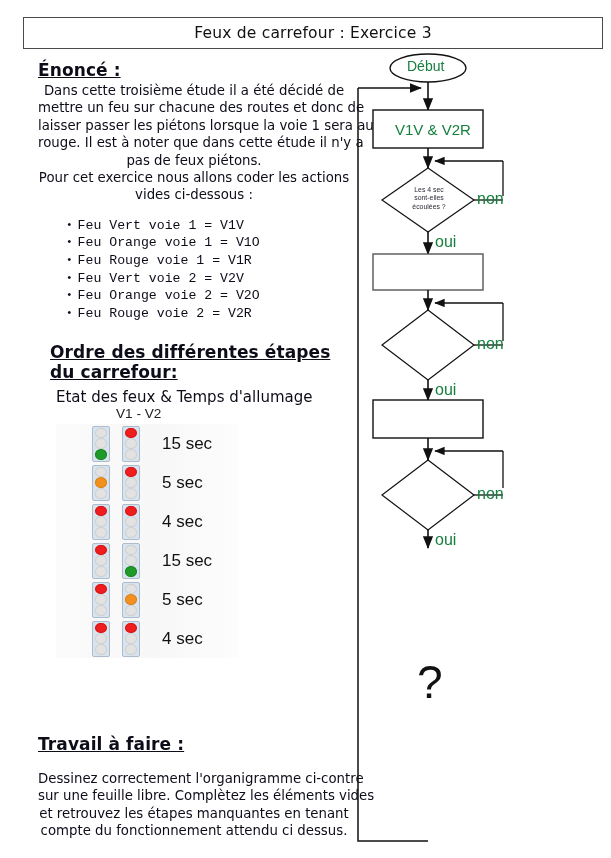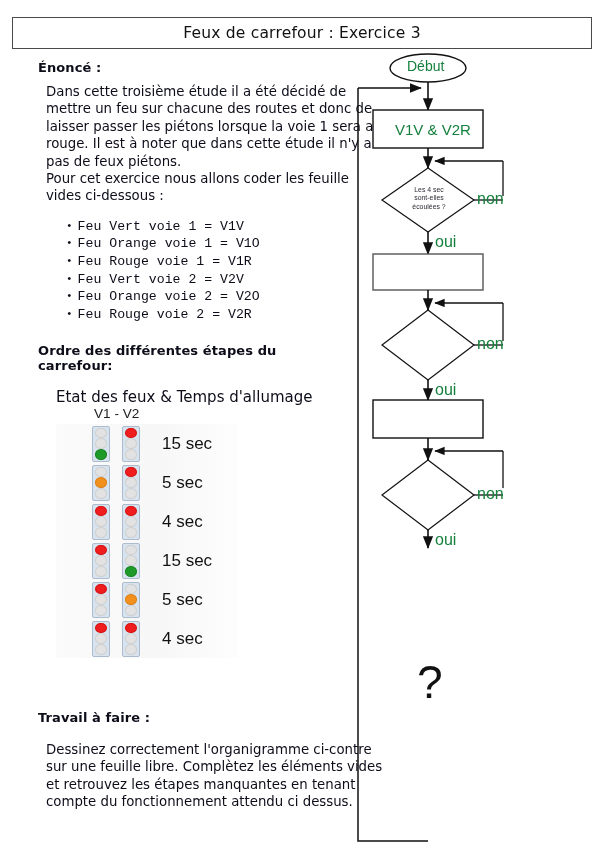--- a/index.html
+++ b/index.html
@@ -4,45 +4,45 @@
 <style>
   html,body{margin:0;padding:0;background:#ffffff;}
   body{
     width:611px;height:858px;position:relative;overflow:hidden;
     font-family:"DejaVu Sans","Liberation Sans",sans-serif;
     color:#0d0d1a;
   }
 
   
   #title-frame{
-    position:absolute;left:12px;top:17px;width:578px;height:30px;
+    position:absolute;left:23px;top:17px;width:578px;height:30px;
     border:1px solid #4a4a4a;background:#fff;
     display:flex;align-items:center;justify-content:center;
   }
   #title-frame .t{font-size:15.5px;letter-spacing:.2px;color:#111;}
 
   
   #left-col{position:absolute;left:38px;top:60px;width:312px;}
   .h-underline{
-    font-weight:bold;font-size:13px;
+    font-weight:bold;font-size:17px;text-decoration:underline;
     margin:0 0 2px 0;letter-spacing:.1px;
   }
-  .para{font-size:13.3px;line-height:17.4px;margin:8px;}
+  .para{font-size:13.3px;line-height:17.4px;margin:0;text-align:center;}
   .para div{white-space:nowrap;}
 
   #bullets{margin:13px 0 0 28px;font-family:Liberation Mono, monospace;}
   #bullets .bl{font-size:13.2px;line-height:17.6px;white-space:nowrap;}
   #bullets .bl::before{content:"\2022";margin-right:5px;font-size:11px;vertical-align:1px;}
 
-  #ordre{margin-top:20px;}
+  #ordre{margin-top:20px;margin-left:12px;}
 
   
   #lights-block{position:absolute;left:56px;top:388px;width:240px;}
   #lights-caption{font-size:15px;white-space:nowrap;}
-  #v1v2-label{font-size:13.6px;margin-left:38px;color:#222;font-family:"Liberation Sans",sans-serif;}
+  #v1v2-label{font-size:13.6px;margin-left:60px;color:#222;font-family:"Liberation Sans",sans-serif;}
 
   #lights-panel{
     position:relative;margin-top:3px;width:182px;
     background:linear-gradient(90deg,#fbfbfb 0%,#f7f7f7 55%,#fdfdfd 100%);
   }
   .light-row{display:flex;align-items:center;height:39px;}
   .sig{
     width:18px;height:36px;margin-right:12px;margin-left:0;
     border:1px solid #adbccc;border-radius:2px;
     background:#d7e3ee;
@@ -54,21 +54,21 @@
   .lamp{width:12px;height:11px;border-radius:50%;background:#e2e2e2;border:1px solid #cfcfcf;box-sizing:border-box;}
   .lamp.red{background:#ef1d1d;border-color:#d41414;}
   .lamp.orange{background:#f2901e;border-color:#dd7f11;}
   .lamp.green{background:#1e9a28;border-color:#14821d;}
   .secs{
     font-family:"Liberation Sans",sans-serif;font-size:17px;color:#111;
     margin-left:10px;white-space:nowrap;
   }
 
   
-  #travail{position:absolute;left:38px;top:710px;width:312px;}
+  #travail{position:absolute;left:38px;top:734px;width:312px;}
   #travail .para{margin-top:16px;}
 
   
   #flow{position:absolute;left:355px;top:48px;width:256px;height:800px;}
   #flow svg{display:block;}
   .fc-label{
     position:absolute;font-family:"Liberation Sans",sans-serif;
     color:#15803d;white-space:nowrap;
   }
   .fc-box-text{font-size:15px;}
@@ -90,21 +90,21 @@
 <div id="left-col">
 
   <div class="h-underline">Énoncé :</div>
 
   <div class="para">
     <div>Dans cette troisième étude il a été décidé de</div>
     <div>mettre un feu sur chacune des routes et donc de</div>
     <div>laisser passer les piétons lorsque la voie 1 sera au</div>
     <div>rouge. Il est à noter que dans cette étude il n'y a</div>
     <div>pas de feux piétons.</div>
-    <div>Pour cet exercice nous allons coder les feuille</div>
+    <div>Pour cet exercice nous allons coder les actions</div>
     <div>vides ci-dessous :</div>
   </div>
 
   <div id="bullets">
     <div class="bl">Feu Vert voie 1 = V1V</div>
     <div class="bl">Feu Orange voie 1 = V1O</div>
     <div class="bl">Feu Rouge voie 1 = V1R</div>
     <div class="bl">Feu Vert voie 2 = V2V</div>
     <div class="bl">Feu Orange voie 2 = V2O</div>
     <div class="bl">Feu Rouge voie 2 = V2R</div>

